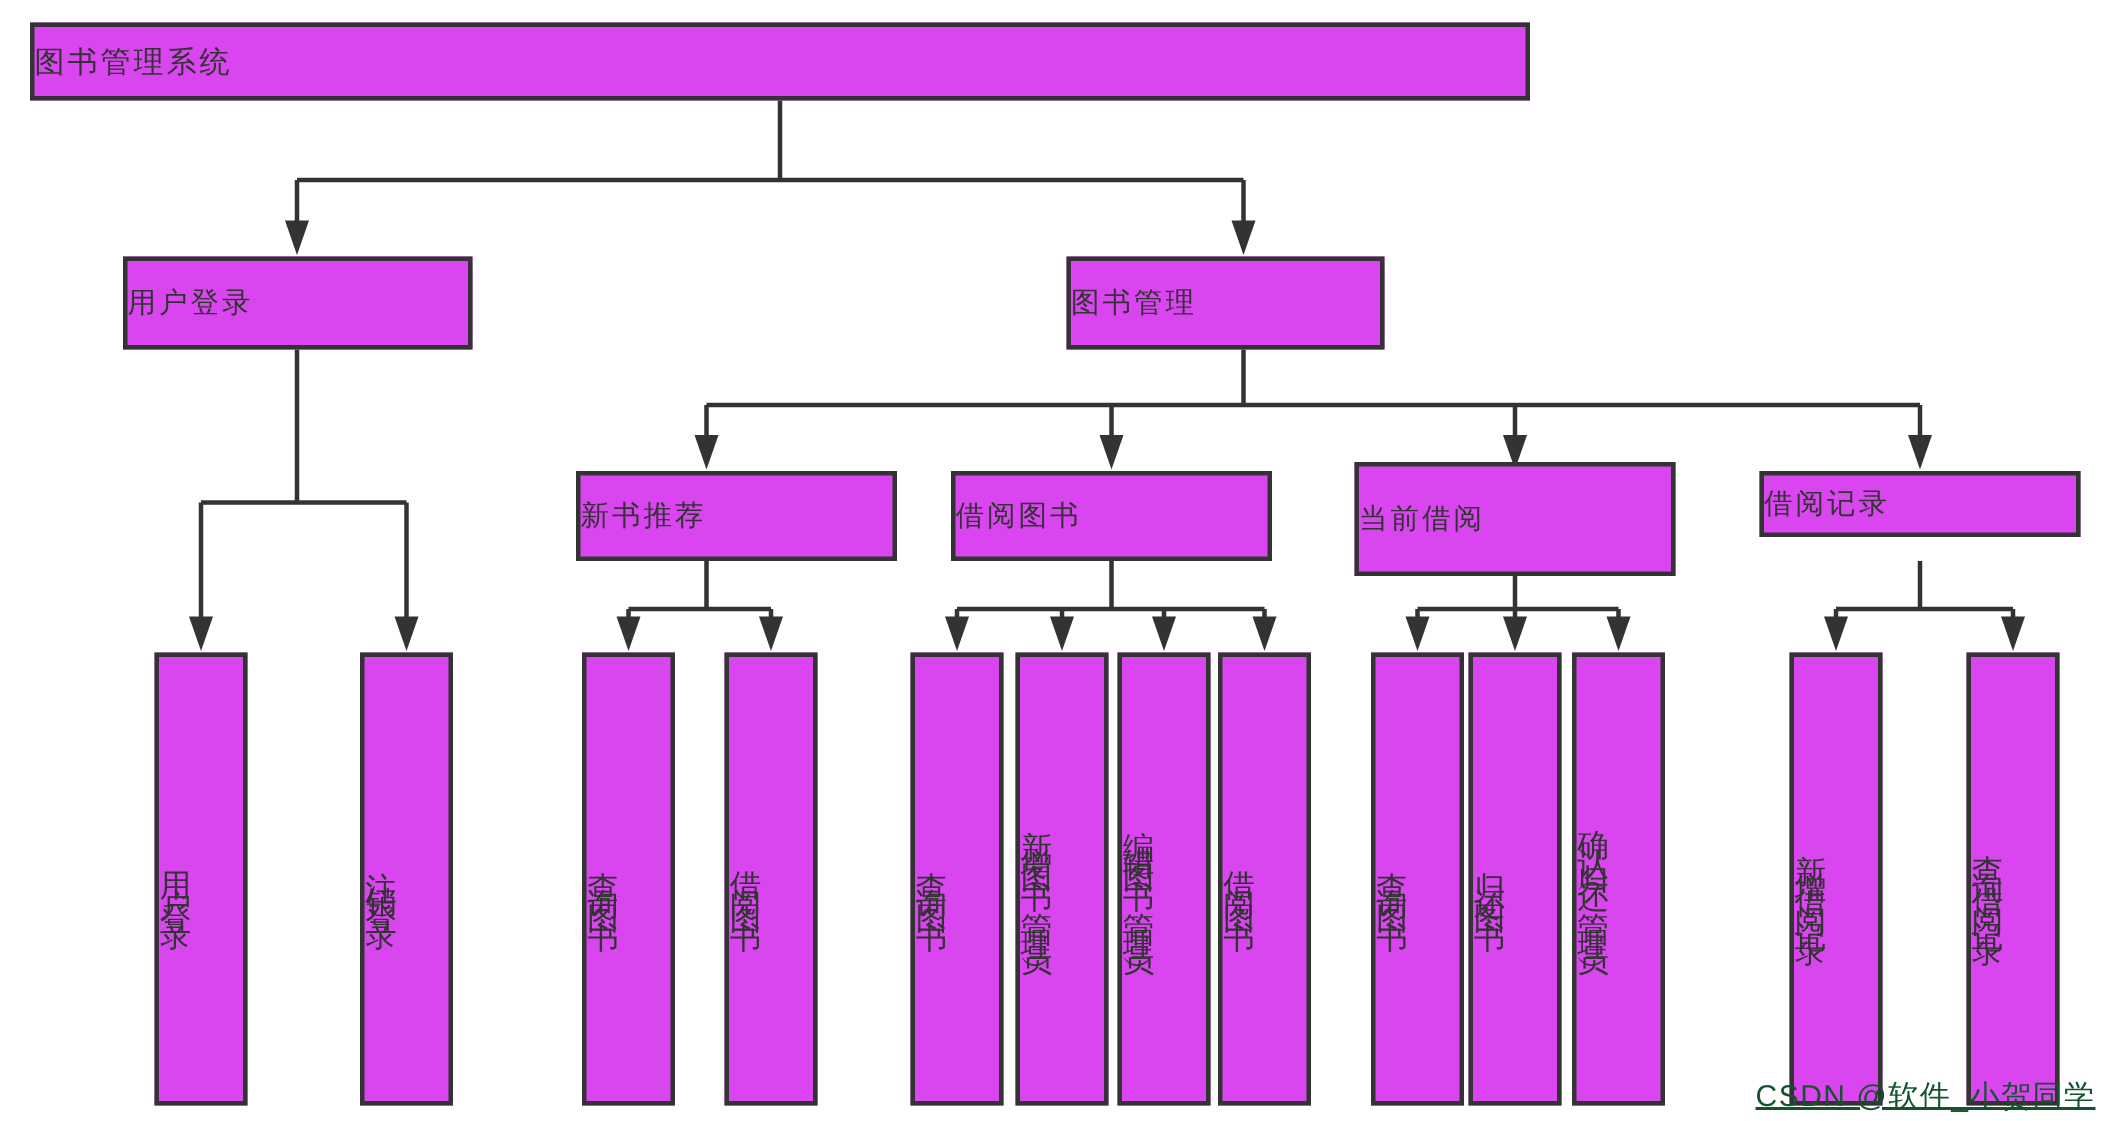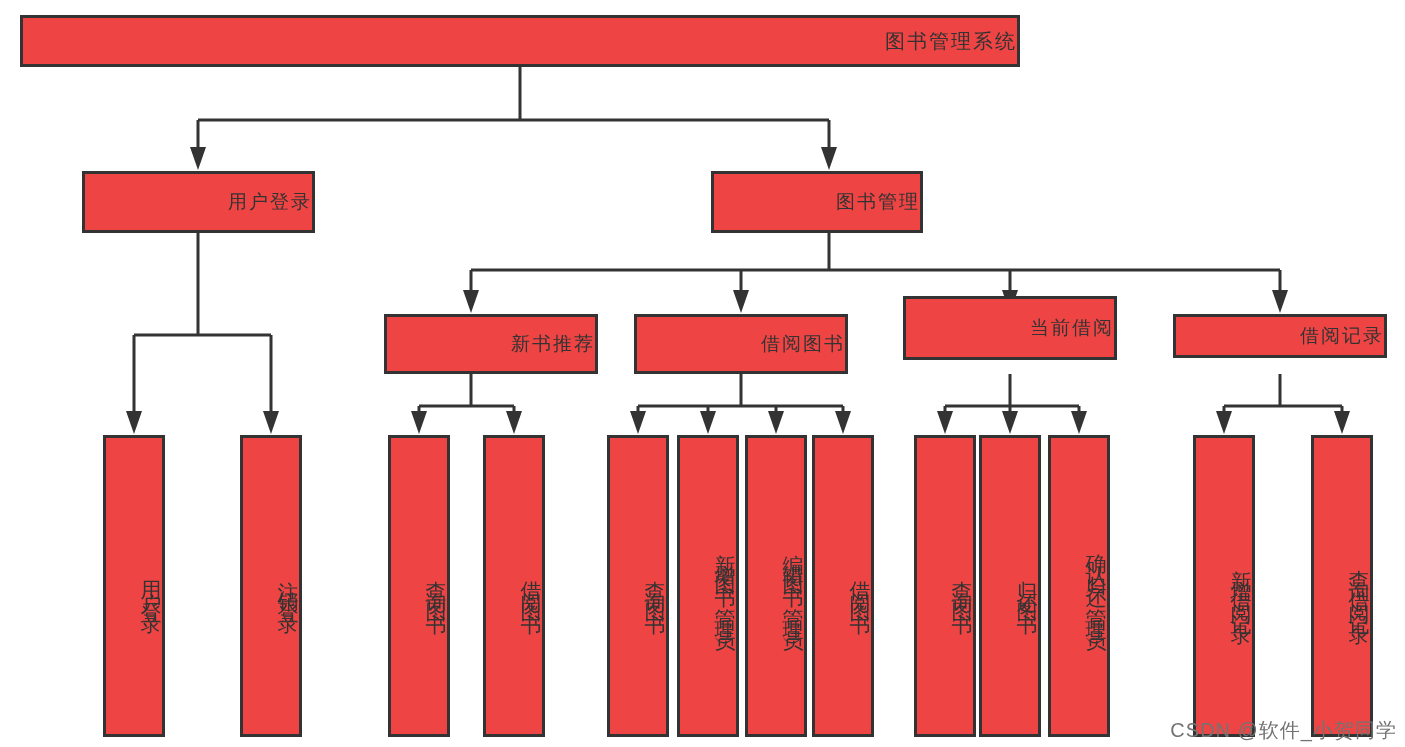--- a/index.html
+++ b/index.html
@@ -7,49 +7,50 @@
     position:relative;
     width:1405px; height:747px;
     background:#ffffff;
     font-family:"Liberation Sans", sans-serif;
     color:#333333;
     overflow:hidden;
   }
   .connector-layer { position:absolute; left:0; top:0; z-index:0; }
   .node {
     position:absolute;
-    background:#ef4444;
+    background:#d946ef;
     border:3px solid #333333;
     box-sizing:border-box;
     display:flex;
     align-items:center;
-    justify-content:flex-end;
+    justify-content:flex-start;
     z-index:1;
   }
   .node-h span {
     font-size:19px;
     letter-spacing:2px;
     white-space:nowrap;
   }
   .node-root span { font-size:20px; }
   .node-v span {
     writing-mode:vertical-rl;
     text-orientation:mixed;
     font-size:21px;
     letter-spacing:11px;
     line-height:1;
   }
   .watermark {
     position:absolute;
     right:8px; bottom:3px;
     font-size:20px;
-    color:#737373;
+    color:#14532d;
     letter-spacing:1px;
     z-index:3;
     white-space:nowrap;
+    text-decoration:underline;
   }
 </style>
 </head>
 <body>
 
 <div class="canvas">
 
   <svg class="connector-layer" width="1405" height="747" viewBox="0 0 1405 747">
     <g stroke="#333333" stroke-width="3" fill="none">
       <path d="M520 67 V120 M198 120 H829 M198 120 V150 M829 120 V150"></path>
@@ -93,21 +94,21 @@
   <div class="node node-h" style="left:711px;top:171px;width:212px;height:62px">
     <span>图书管理</span>
   </div>
 
   <div class="node node-h" style="left:384px;top:314px;width:214px;height:60px">
     <span>新书推荐</span>
   </div>
   <div class="node node-h" style="left:634px;top:314px;width:214px;height:60px">
     <span>借阅图书</span>
   </div>
-  <div class="node node-h" style="left:903px;top:296px;width:214px;height:64px">
+  <div class="node node-h" style="left:903px;top:308px;width:214px;height:76px">
     <span>当前借阅</span>
   </div>
   <div class="node node-h" style="left:1173px;top:314px;width:214px;height:44px">
     <span>借阅记录</span>
   </div>
 
   <div class="node node-v" style="left:103px;top:435px;width:62px;height:302px">
     <span>用户登录</span>
   </div>
   <div class="node node-v" style="left:240px;top:435px;width:62px;height:302px">

